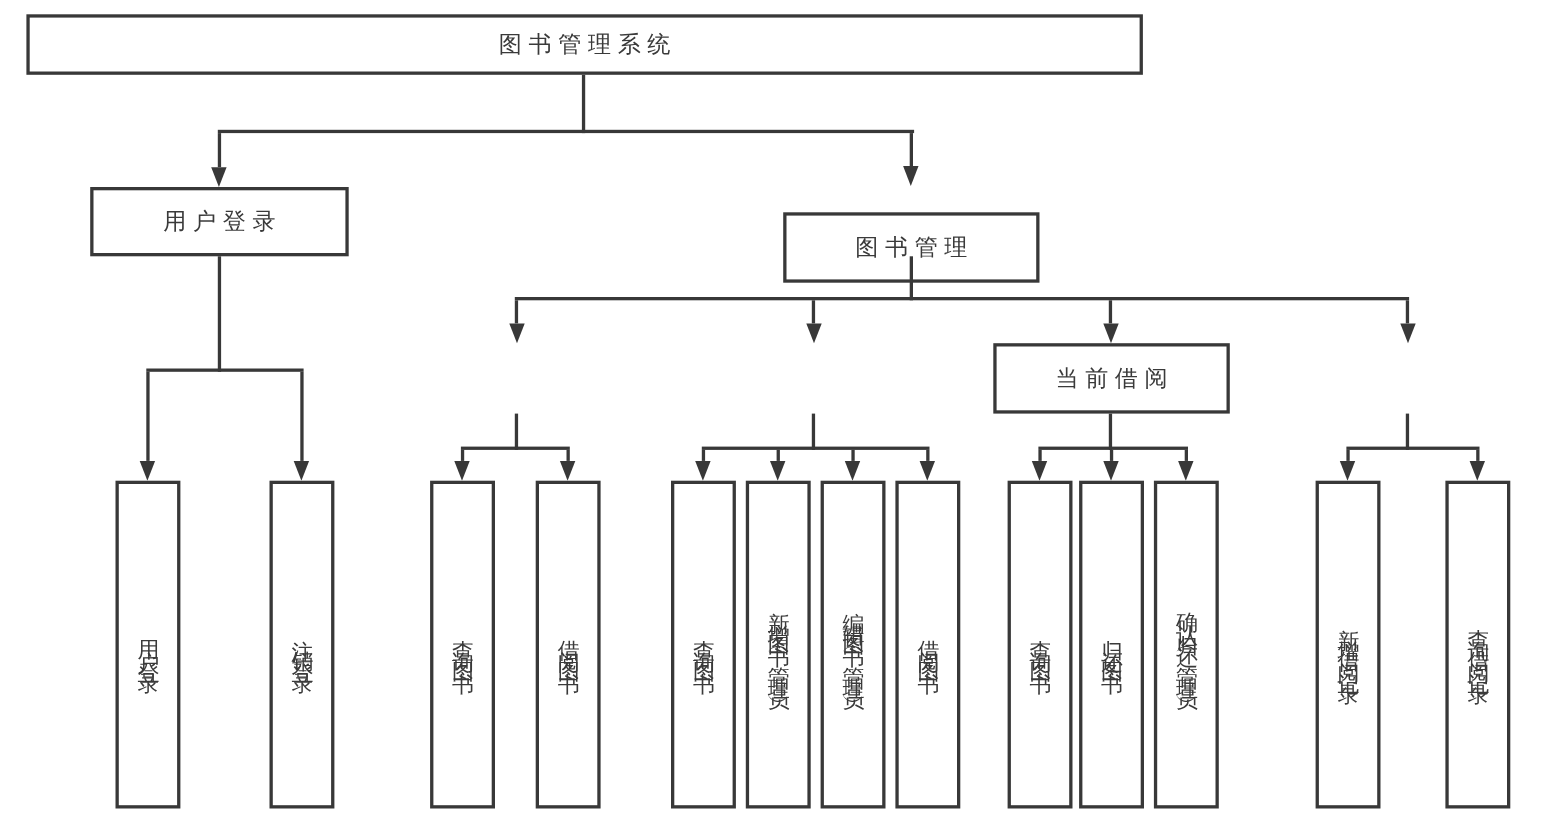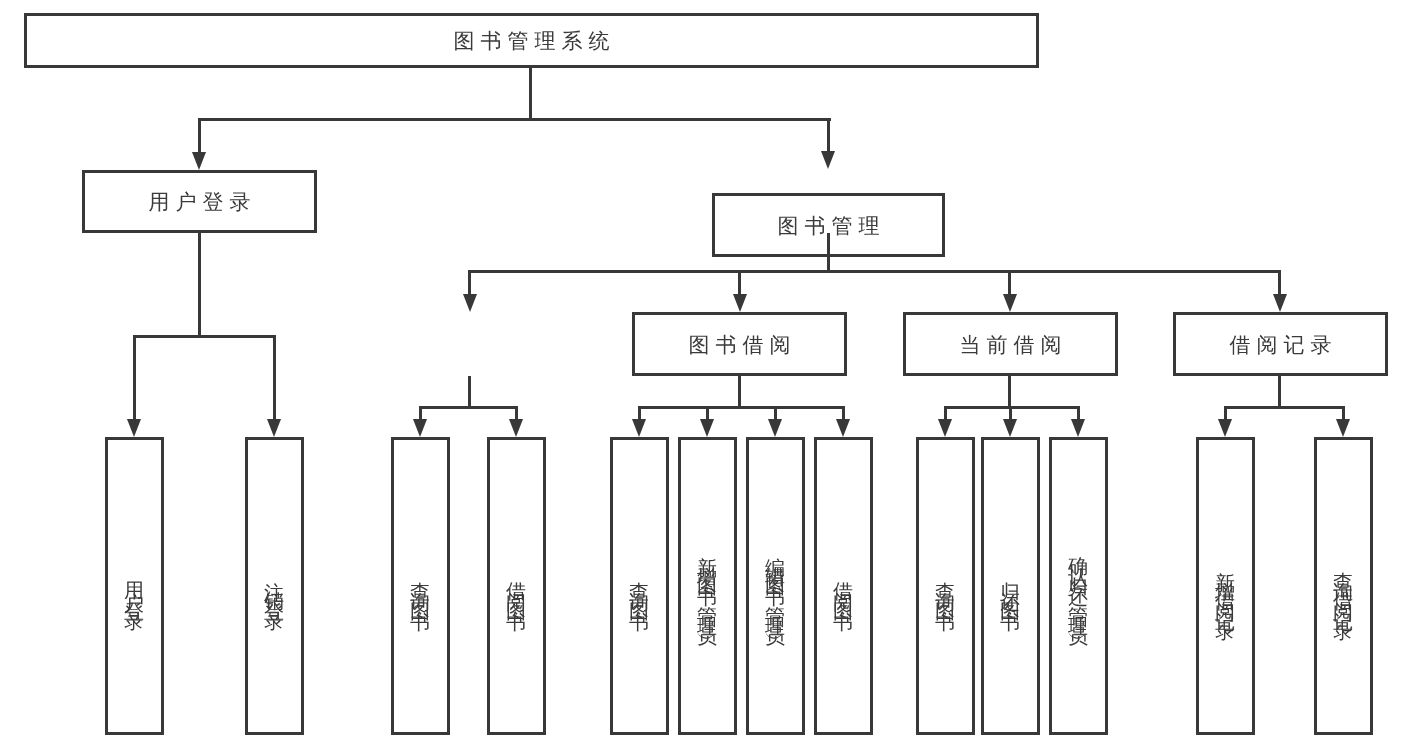--- a/index.html
+++ b/index.html
@@ -100,28 +100,22 @@
   <div class="hline" style="left:468px; top:270px; width:813px;"></div>
   <div class="vline" style="left:468px; top:273px; height:21px;"></div>
   <div class="arrow" style="left:463px; top:294px;"></div>
   <div class="vline" style="left:738px; top:273px; height:21px;"></div>
   <div class="arrow" style="left:733px; top:294px;"></div>
   <div class="vline" style="left:1008px; top:273px; height:21px;"></div>
   <div class="arrow" style="left:1003px; top:294px;"></div>
   <div class="vline" style="left:1278px; top:273px; height:21px;"></div>
   <div class="arrow" style="left:1273px; top:294px;"></div>
 
-  <div class="box" style="left:632px; top:312px; width:215px; height:64px;">
-    <span>图书借阅</span>
-  </div>
   <div class="box" style="left:903px; top:312px; width:215px; height:64px;">
     <span>当前借阅</span>
-  </div>
-  <div class="box" style="left:1173px; top:312px; width:215px; height:64px;">
-    <span>借阅记录</span>
   </div>
 
   <div class="vline" style="left:468px; top:376px; height:33px;"></div>
   <div class="hline" style="left:419px; top:406px; width:99px;"></div>
   <div class="vline" style="left:419px; top:409px; height:10px;"></div>
   <div class="arrow" style="left:413px; top:419px;"></div>
   <div class="vline" style="left:515px; top:409px; height:10px;"></div>
   <div class="arrow" style="left:509px; top:419px;"></div>
 
   <div class="vline" style="left:738px; top:376px; height:33px;"></div>

